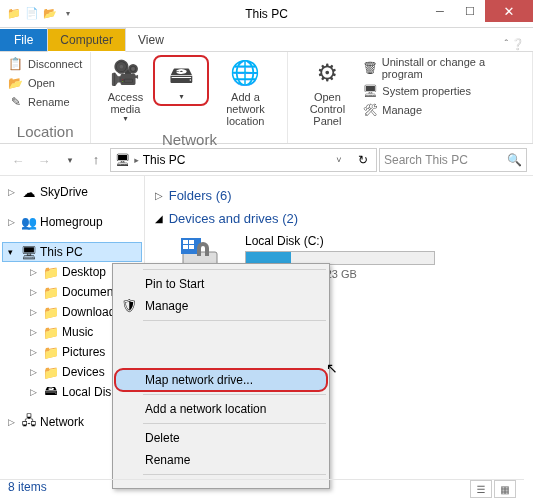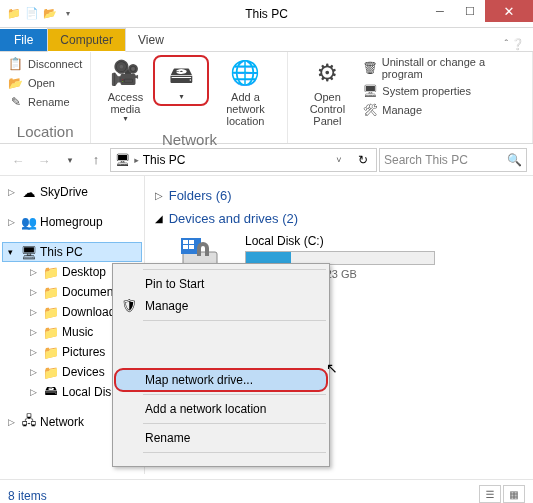--- a/index.html
+++ b/index.html
@@ -56,21 +56,21 @@
 .drive-sub { color: #666; font-size: 11px; }
 
 .context-menu { position: absolute; left: 112px; top: 263px; width: 218px; background: #f0f0f0; border: 1px solid #a0a0a0; box-shadow: 2px 2px 4px rgba(0,0,0,.25); font-size: 12px; padding: 2px; }
 .cm-item { padding: 4px 8px 4px 30px; position: relative; }
 .cm-item:hover, .cm-item.hl { background: #bfdcf6; border: 1px solid #8cb9e2; padding: 3px 7px 3px 29px; }
 .cm-sep { height: 1px; background: #d0d0d0; margin: 3px 1px 3px 28px; }
 .cm-icon { position: absolute; left: 6px; top: 3px; width: 16px; height: 16px; font-size: 13px; }
 .cm-highlight-red { outline: 2px solid #d4262a; outline-offset: -1px; border-radius: 8px; margin-top: 48px; }
 .cursor { position: absolute; left: 326px; top: 360px; font-size: 14px; color: #000; }
 
-.statusbar { position: absolute; bottom: 0; left: 0; right: 0; height: 24px; border-top: 1px solid #e5e5e5; display: flex; align-items: flex-end; padding: 0 8px; font-size: 12px; color: #1a4e9e; justify-content: space-between; }
+.statusbar { position: absolute; bottom: 0; left: 0; right: 9px; height: 24px; border-top: 1px solid #e5e5e5; display: flex; align-items: flex-start; padding: 0 8px; font-size: 12px; color: #1a4e9e; justify-content: space-between; }
 .view-toggles { display: flex; gap: 2px; }
 .view-toggle { width: 22px; height: 18px; border: 1px solid #ccc; display: flex; align-items: center; justify-content: center; font-size: 10px; color: #666; }
 </style>
 </head>
 <body>
 
 <div class="titlebar">
   <div class="qat">
     <span class="qat-icon">📁</span>
     <span class="qat-icon">📄</span>
@@ -270,20 +270,21 @@
 
 <div class="context-menu">
   <div class="cm-sep"></div>
   <div class="cm-item"><span>Pin to Start</span></div>
   <div class="cm-item"><span class="cm-icon">🛡</span><span>Manage</span></div>
   <div class="cm-sep"></div>
   <div class="cm-item hl cm-highlight-red"><span>Map network drive...</span></div>
   <div class="cm-sep"></div>
   <div class="cm-item"><span>Add a network location</span></div>
   <div class="cm-sep"></div>
+  <div class="cm-item"><span>Delete</span></div>
   <div class="cm-item"><span>Rename</span></div>
   <div class="cm-sep"></div>
   <div class="cm-item"></div>
 </div>
 
 <div class="cursor">↖</div>
 
 <div class="statusbar">
   <span>8 items</span>
   <div class="view-toggles">

